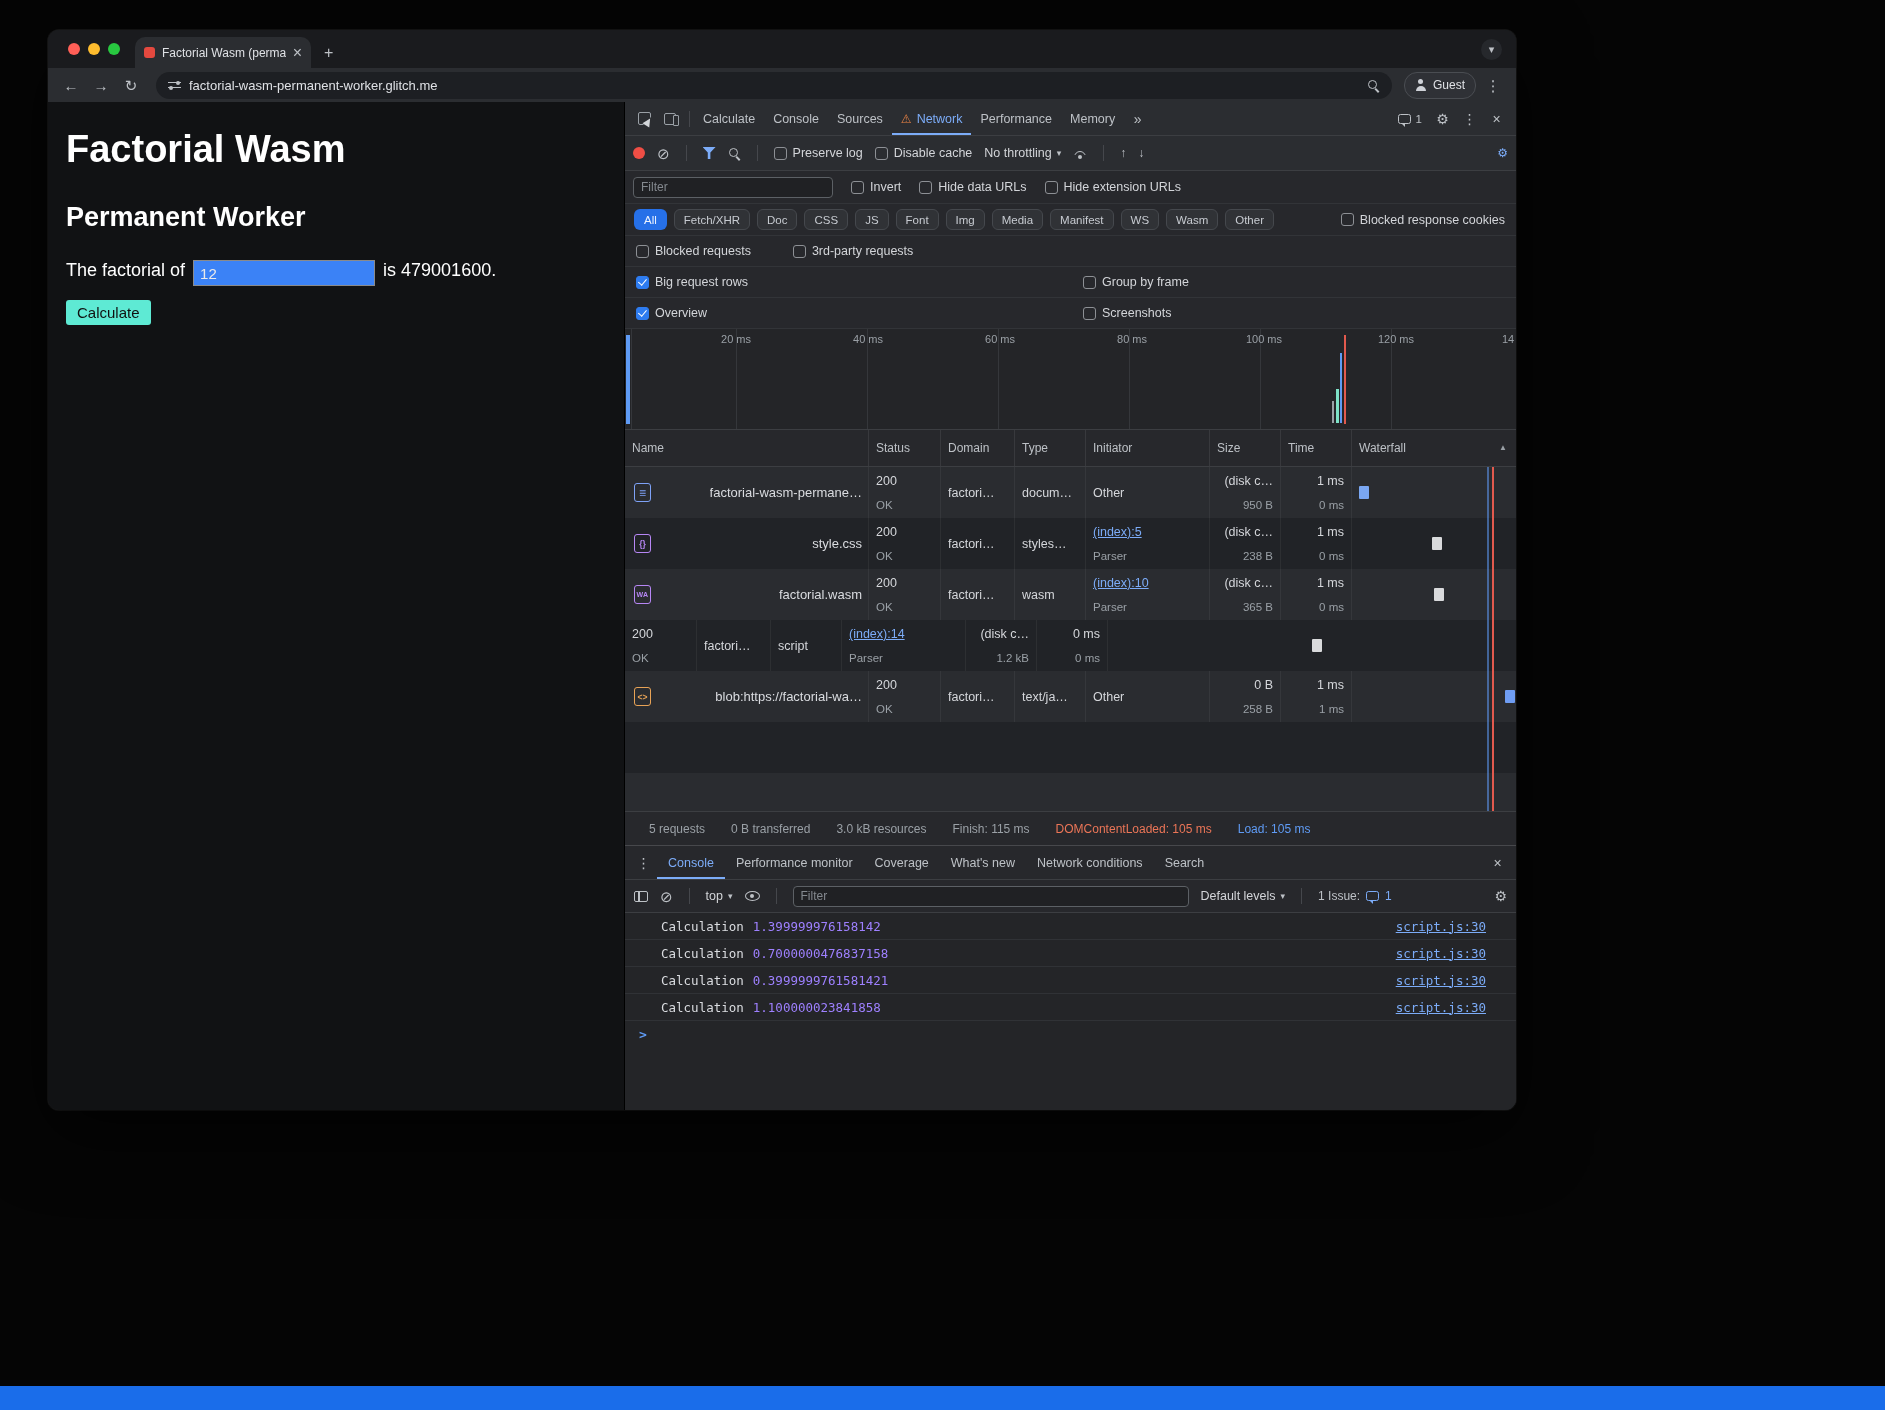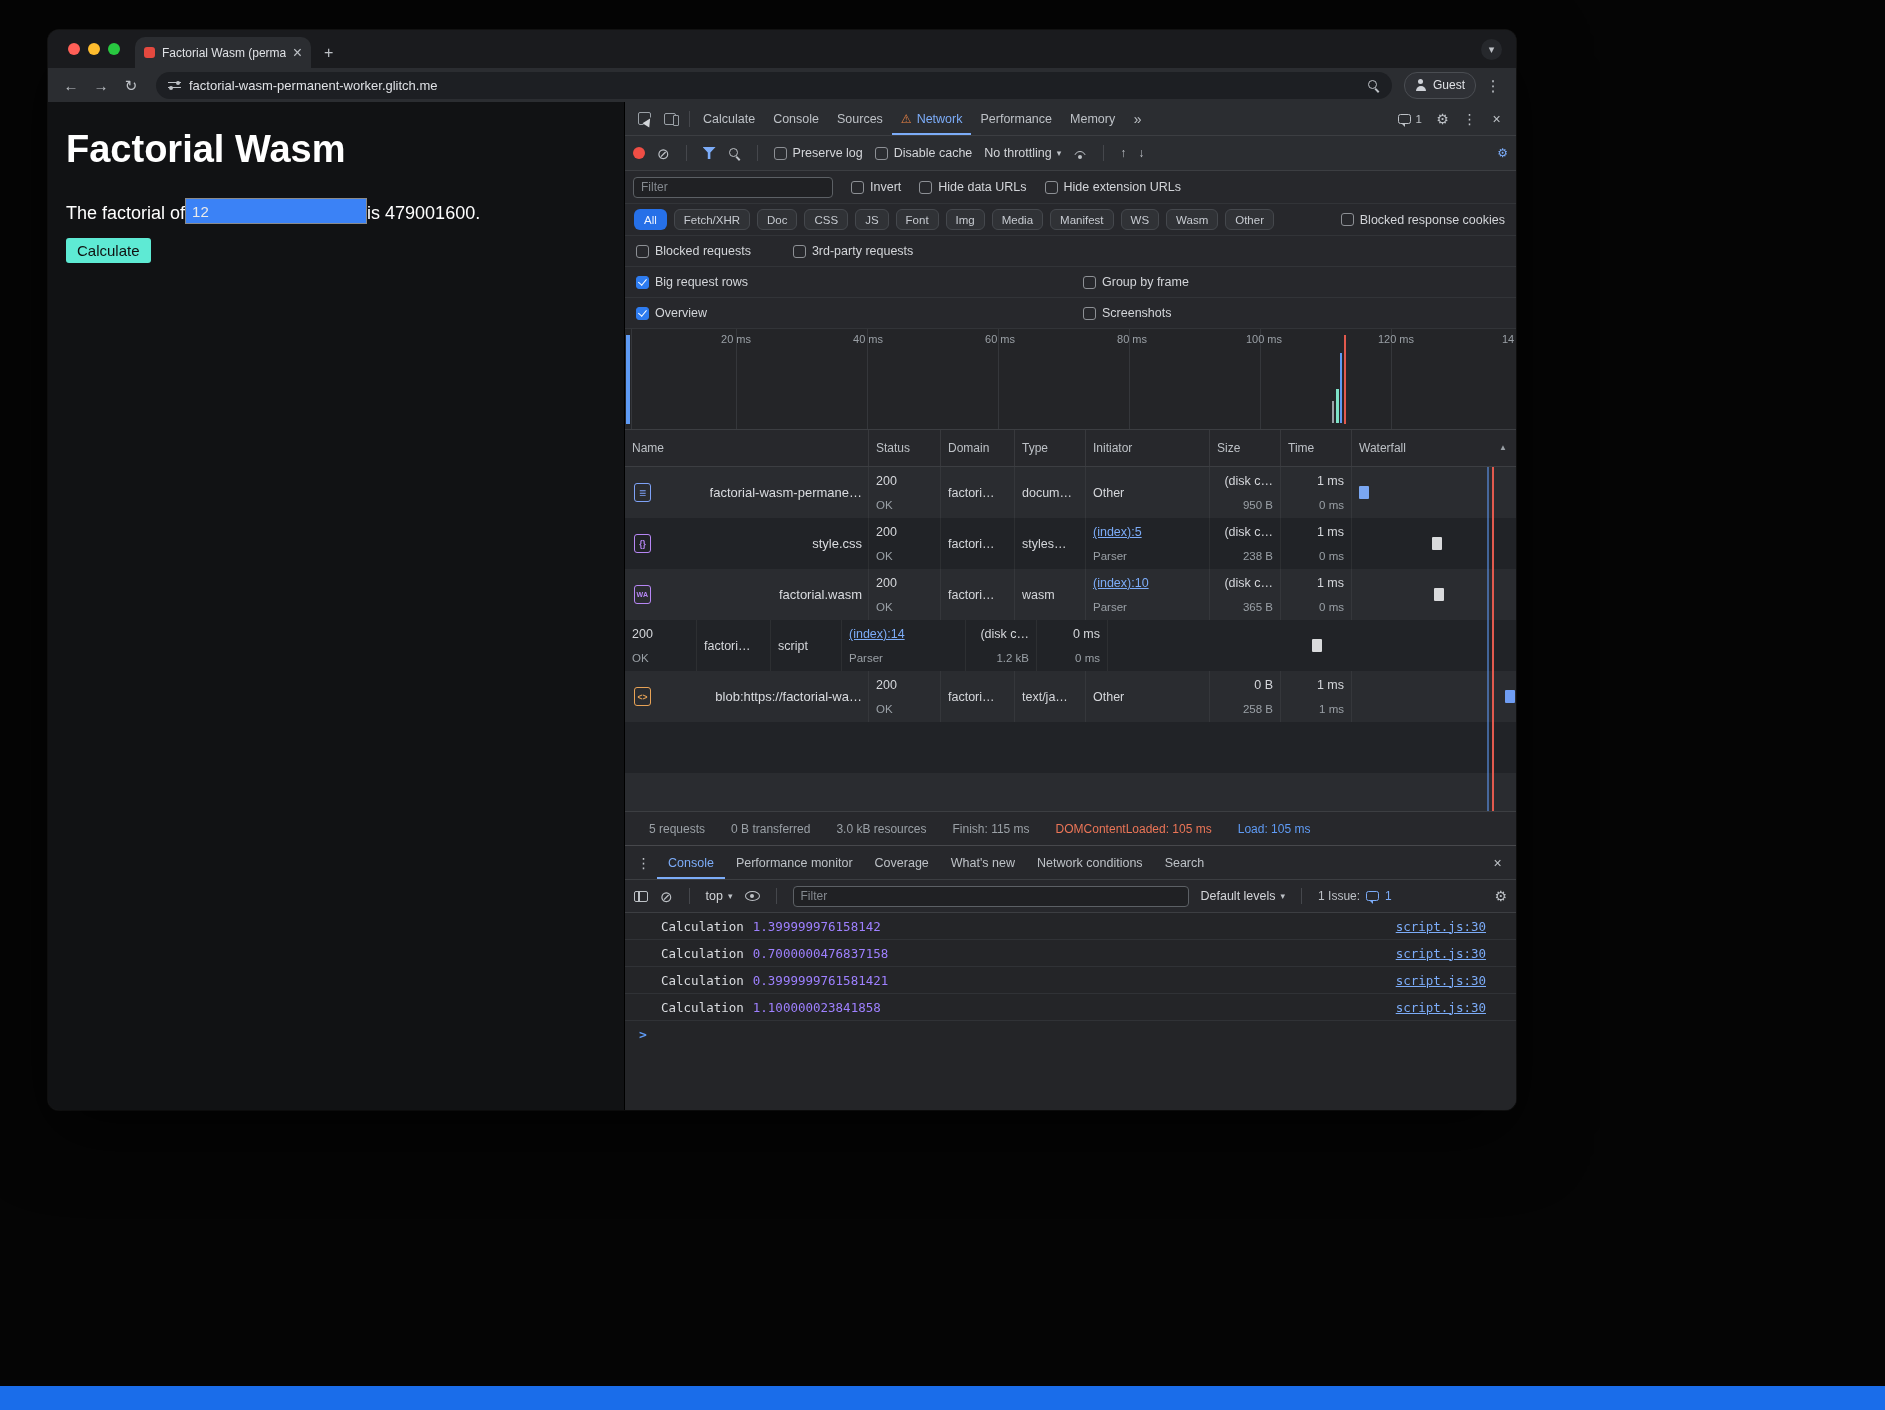--- a/index.html
+++ b/index.html
@@ -61,21 +61,21 @@
   .gi-person::after{content:"";position:absolute;left:1px;bottom:0;width:10px;height:5px;border-radius:5px 5px 0 0;background:#cfd2d8}
   .gi-tune{width:13px;height:11px;position:relative}
   .gi-tune::before{content:"";position:absolute;left:0;top:2.4px;width:13px;height:1.6px;background:#bdc1c6;box-shadow:0 5px 0 #bdc1c6}
   .gi-tune::after{content:"";position:absolute;left:8px;top:1px;width:4px;height:4px;border-radius:50%;background:#bdc1c6;box-shadow:-7px 5px 0 #bdc1c6}
 
   
   .content{flex:1;display:flex;min-height:0}
   .page{width:576px;flex:none;background:#111214;color:#fff;padding:0 0 0 18px;box-sizing:border-box;overflow:hidden}
   .page h1{font-size:38px;font-weight:700;margin:26px 0 0}
   .page h2{font-size:27px;font-weight:700;margin:31px 0 0}
-  .factorial-line{margin:27px 0 0;font-size:18px;display:flex;align-items:flex-end;gap:0;white-space:nowrap}
+  .factorial-line{margin:27px 0 0;font-size:18px;display:flex;align-items:flex-start;gap:8px;white-space:nowrap}
   .factorial-input{width:182px;height:26px;background:#3b82f6;border:1px solid #8a8a8a;color:#eaeaea;font-size:15px;padding:0 6px;box-sizing:border-box;font-family:inherit}
   .calc-btn{margin-top:14px;background:#5eead4;color:#101010;border:none;border-radius:3px;padding:4px 11px;font-size:15px;font-family:inherit;display:inline-block}
 
   
   .devtools{flex:1;min-width:0;display:flex;flex-direction:column;background:#242528;border-left:1px solid #000;color:#cdd0d5;font-size:12px}
   .dt-tabbar{height:33px;flex:none;background:#2b2d31;border-bottom:1px solid #3c3e42;display:flex;align-items:center;padding:0 6px}
   .ticon{width:27px;height:26px;display:flex;align-items:center;justify-content:center;font-size:14px;color:#bdc1c6;flex:none}
   .vdiv{width:1px;height:16px;background:#45474c;margin:0 4px;flex:none}
   .dt-tab{padding:0 9px;height:33px;display:flex;align-items:center;gap:5px;font-size:12.5px;color:#bdc1c6;box-sizing:border-box;white-space:nowrap}
   .dt-tab.on{color:var(--accent,#7cacf8);border-bottom:2px solid var(--accent,#7cacf8);padding-top:2px}
@@ -211,20 +211,21 @@
       </span>
       <span class="nav-ic">
           <i class="g gi-kebab"></i>
         </span>
     </div>
 
     <div class="content">
 
       <div class="page">
         <h1>Factorial Wasm</h1>
+        <h2>Permanent Worker</h2>
         <div class="factorial-line">
           <span>The factorial of</span>
           <input class="factorial-input" type="text" value="12" style="">
           <span>is 479001600.</span>
         </div>
         <button class="calc-btn">Calculate</button>
       </div>
 
       <div class="devtools">
 

